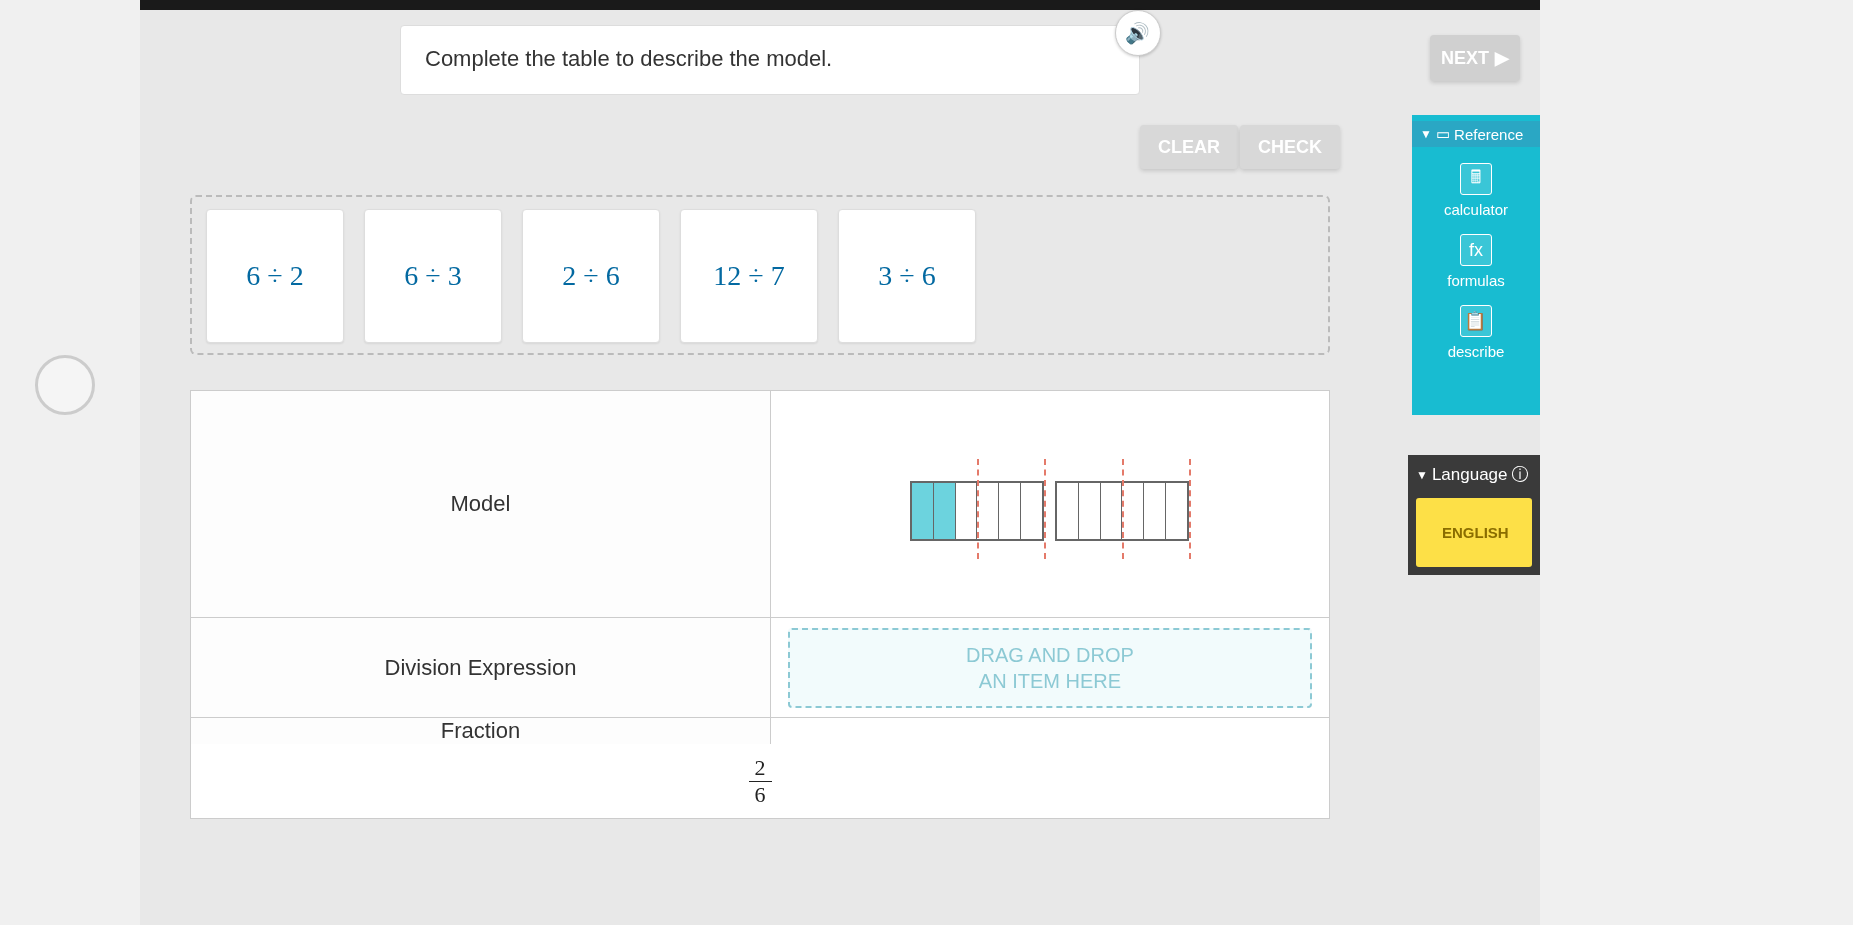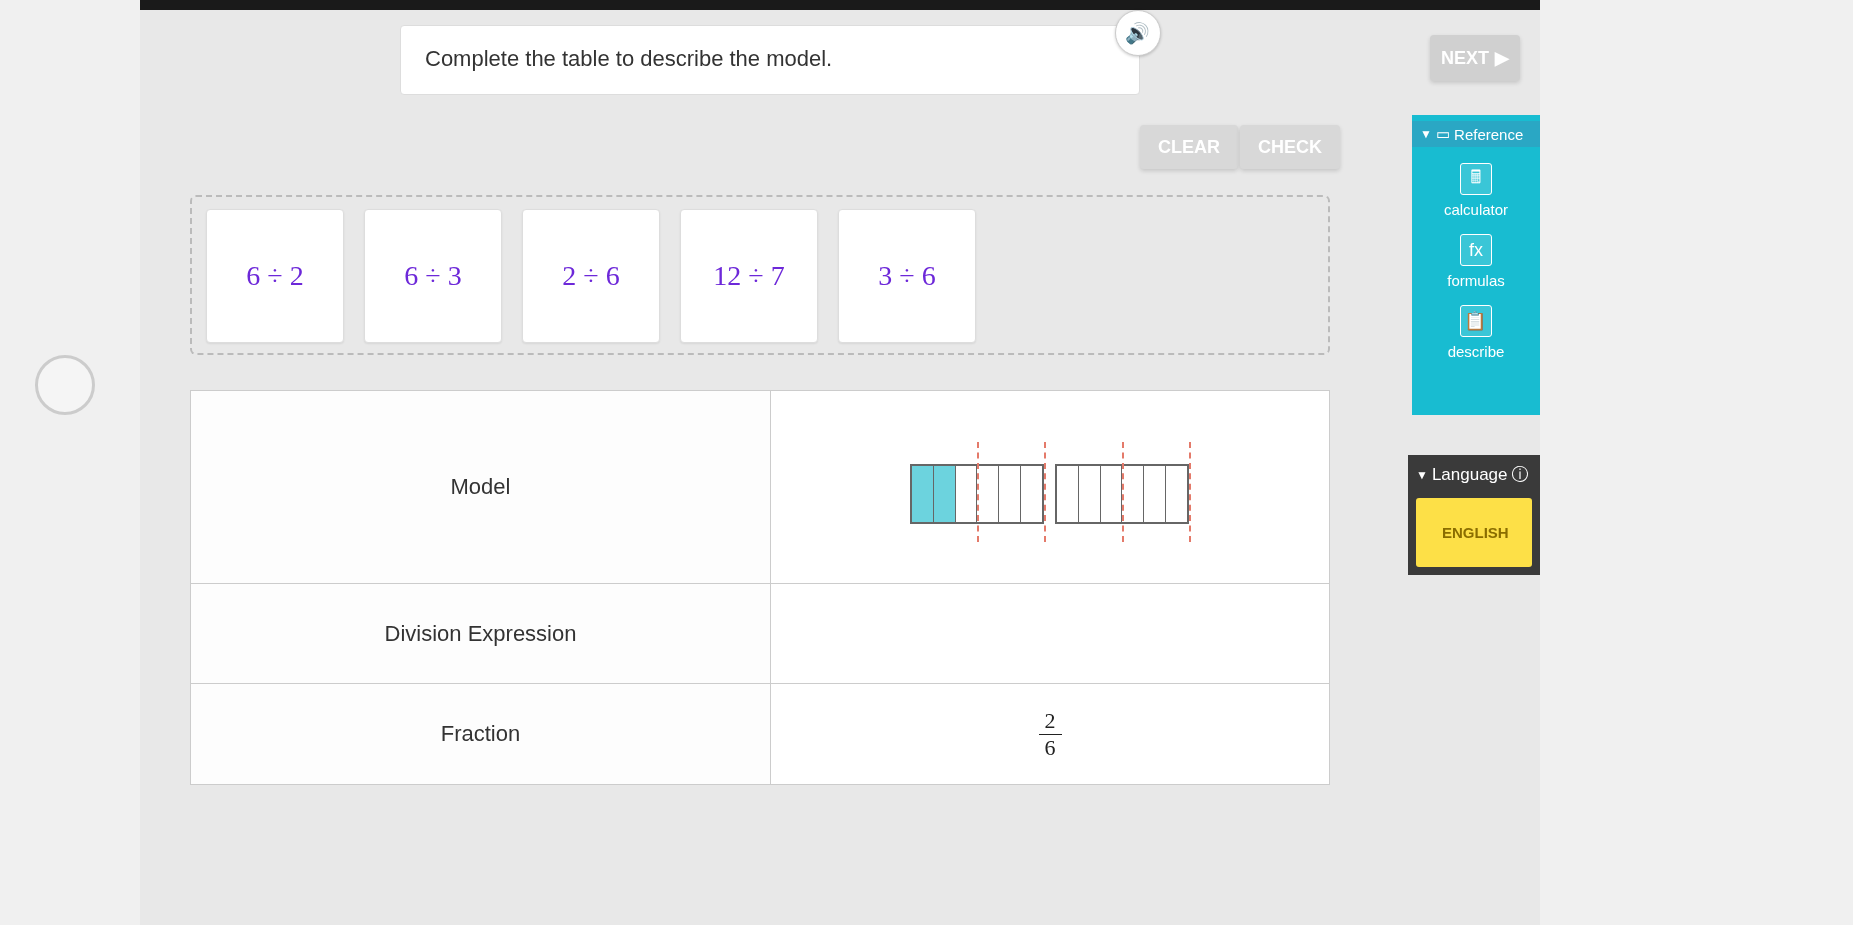--- a/index.html
+++ b/index.html
@@ -123,21 +123,21 @@
     width: 138px;
     height: 134px;
     background: #fff;
     border: 1px solid #ddd;
     border-radius: 4px;
     display: flex;
     align-items: center;
     justify-content: center;
     font-size: 28px;
     font-family: 'Times New Roman', serif;
-    color: #6d28d9;
+    color: #0369a1;
     box-shadow: 0 1px 2px rgba(0,0,0,0.08);
     cursor: grab;
   }
   .answer-table {
     position: absolute;
     left: 50px;
     top: 390px;
     width: 1140px;
     background: #fff;
     border: 1px solid #ccc;
@@ -158,23 +158,23 @@
     background: #fdfdfd;
   }
   .row-content {
     flex: 1;
     display: flex;
     align-items: center;
     justify-content: center;
     position: relative;
     background: #fff;
   }
-  .row-model { height: 193px; }
+  .row-model { height: 227px; }
   .row-division { height: 100px; }
-  .row-fraction { height: 100px; }
+  .row-fraction { height: 100px; flex-direction: column; }
   .drop-zone {
     width: 94%;
     height: 80px;
     border: 2px dashed #8cc9d4;
     border-radius: 4px;
     background: #f2fbfc;
     display: flex;
     flex-direction: column;
     align-items: center;
     justify-content: center;
@@ -363,20 +363,26 @@
             <div class="red-dash" style="left:67px"></div>
             <div class="red-dash" style="left:134px"></div>
             <div class="red-dash" style="left:212px"></div>
             <div class="red-dash" style="left:279px"></div>
           </div>
         </div>
       </div>
 
       <div class="answer-row row-division">
         <div class="row-label">Division Expression</div>
+        <div class="row-content">
+          <div class="drop-zone">
+            <span>DRAG AND DROP</span>
+            <span>AN ITEM HERE</span>
+          </div>
+        </div>
       </div>
 
       <div class="answer-row row-fraction">
         <div class="row-label">Fraction</div>
         <div class="row-content">
           <span class="fraction">
             <span class="num">2</span>
             <span class="den">6</span>
           </span>
         </div>

